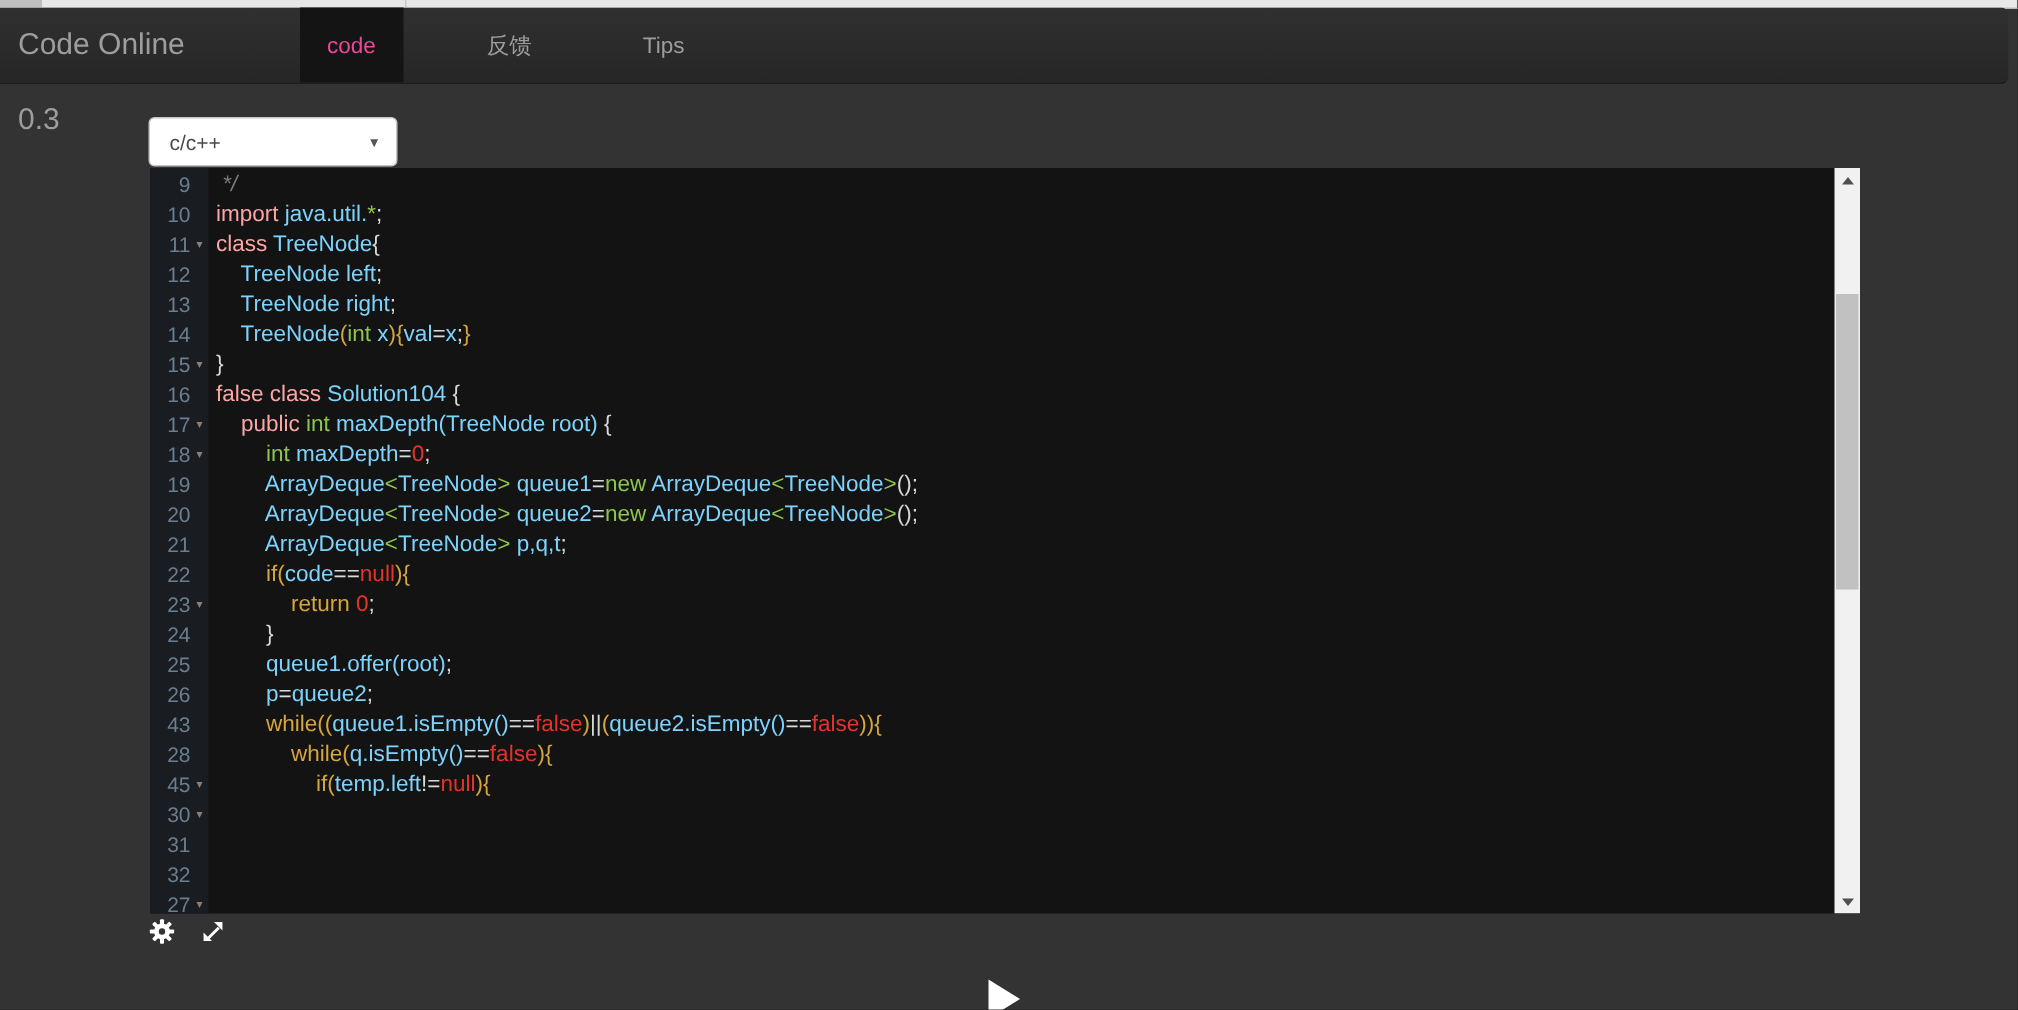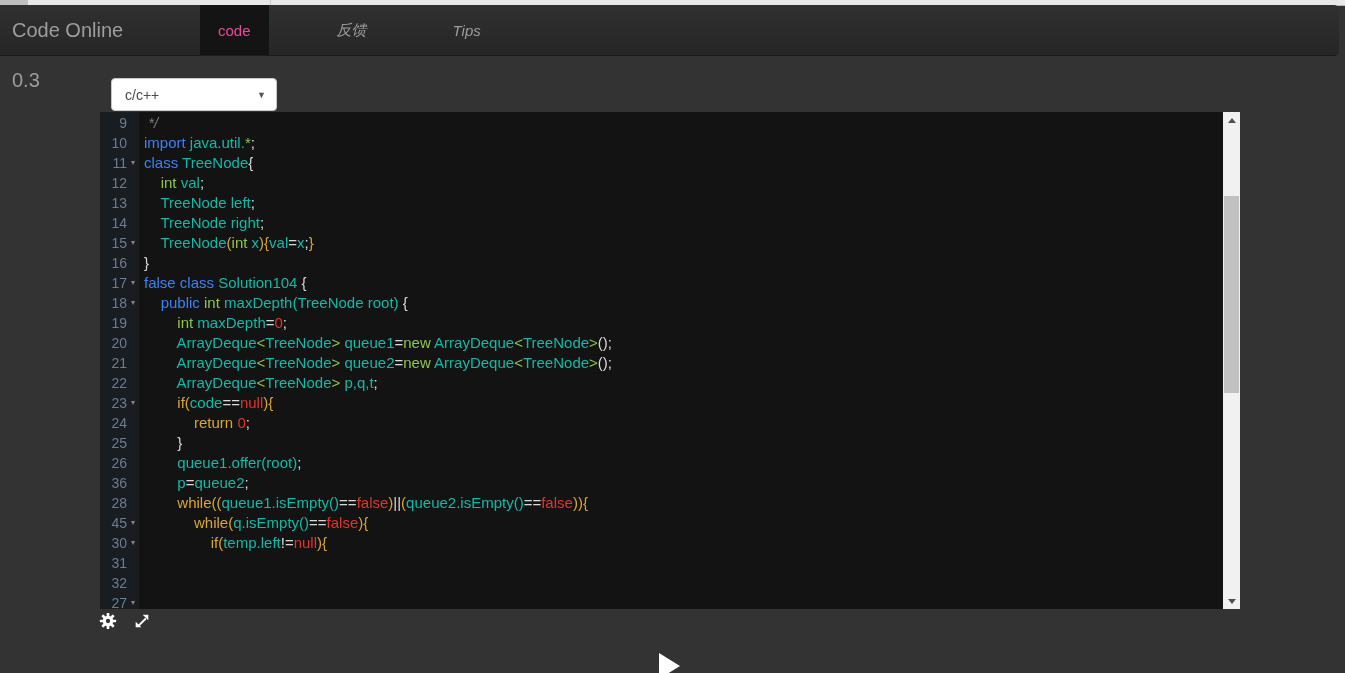--- a/index.html
+++ b/index.html
@@ -13,44 +13,44 @@
   .top-strip .seg-left { position:absolute; left:0; top:0; width:28px; height:5px; background:#bfbfbf; }
   .top-strip .seg-div  { position:absolute; left:270px; top:0; width:1px; height:5px; background:#c7c7c7; }
 
   
   .navbar { position:absolute; left:0; top:5px; width:1339px; height:50px;
     background:linear-gradient(#303030,#262626); border-radius:0 5px 5px 0;
     border-bottom:1px solid #1c1c1c; display:flex; align-items:stretch;gap:36px; }
   .brand { color:#9d9d9d; font-size:20px; line-height:50px; padding:0 20px 0 12px; width:132px; }
   .tab { display:flex; align-items:center; padding:0 18px; color:#9d9d9d; font-size:15px; cursor:pointer; }
   .tab.active { background:#141414; color:#ec4899; }
-  .tab + .tab { margin-left:14px;font-style:italic; }
+  .tab + .tab { margin-left:2px; }
 
   
   .lang-select { position:absolute; left:99px; top:78px; width:166px; height:33px;
     background:#ffffff; border:1px solid #c8c8c8; border-radius:4px;
     display:flex; align-items:center; justify-content:space-between;
-    padding:0 10px 0 13px; box-sizing:border-box; font-size:14px; color:#4a4a4a; cursor:pointer;margin-left:12px; }
+    padding:0 10px 0 13px; box-sizing:border-box; font-size:14px; color:#4a4a4a; cursor:pointer; }
   .lang-select .caret { font-size:9px; color:#555555; }
 
   
   .editor { position:absolute; left:100px; top:112px; width:1140px; height:497px;
     background:#131313; display:flex; overflow:hidden; font-size:15px; line-height:20px; }
   .gutter { width:39px; background:#191d22; padding-top:1px; flex:none; }
   .gut-row { height:20px; display:flex; justify-content:flex-end; align-items:center; }
   .lnum { color:#6b7e8f; font-size:14px; }
   .fold { width:12px; text-align:center; color:#8d7f74; font-size:8px; }
   .code-col { flex:1; padding:1px 0 0 5px; overflow:hidden; }
   .code-row { height:20px; white-space:pre; }
   .code-row span { white-space:pre; }
   .tk-com { color:#7b7b7b; font-style:italic; }
-  .tk-kb  { color:#3b82f6; }
+  .tk-kb  { color:#fca5a5; }
   .tk-kg  { color:#8dc54f; }
   .tk-kd  { color:#d6a53c; }
-  .tk-id  { color:#14b8a6; }
+  .tk-id  { color:#7dd3fc; }
   .tk-lit { color:#e5332b; }
   .tk-pun { color:#d8d8d8; }
 
   
   .scrollbar { position:absolute; right:0; top:0; width:17px; height:497px; background:#f1f1f1; }
   .sb-btn { position:absolute; left:0; width:17px; height:16px; display:flex; align-items:center; justify-content:center; cursor:pointer; }
   .sb-up { top:0; } .sb-down { bottom:0; }
   .tri-up { width:0; height:0; border-left:4px solid transparent; border-right:4px solid transparent; border-bottom:5px solid #505050; }
   .tri-down { width:0; height:0; border-left:4px solid transparent; border-right:4px solid transparent; border-top:5px solid #505050; }
   .sb-thumb { position:absolute; left:1px; top:84px; width:15px; height:197px; background:#c1c1c1; cursor:pointer; }
@@ -150,21 +150,21 @@
       </div>
       <div class="gut-row">
         <span class="lnum">25</span>
         <span class="fold"></span>
       </div>
       <div class="gut-row">
         <span class="lnum">26</span>
         <span class="fold"></span>
       </div>
       <div class="gut-row">
-        <span class="lnum">36</span>
+        <span class="lnum">43</span>
         <span class="fold"></span>
       </div>
       <div class="gut-row">
         <span class="lnum">28</span>
         <span class="fold"></span>
       </div>
       <div class="gut-row">
         <span class="lnum">45</span>
         <span class="fold">▾</span>
       </div>
@@ -182,21 +182,20 @@
       </div>
       <div class="gut-row">
         <span class="lnum">27</span>
         <span class="fold">▾</span>
       </div>
     </div>
   <div class="code-col">
       <div class="code-row"><span class="tk-com"> */</span></div>
       <div class="code-row"><span class="tk-kb">import </span><span class="tk-id">java.util.</span><span class="tk-kg">*</span><span class="tk-pun">;</span></div>
       <div class="code-row"><span class="tk-kb">class </span><span class="tk-id">TreeNode</span><span class="tk-pun">{</span></div>
-      <div class="code-row"><span class="tk-pun">    </span><span class="tk-kg">int </span><span class="tk-id">val</span><span class="tk-pun">;</span></div>
       <div class="code-row"><span class="tk-id">    TreeNode left</span><span class="tk-pun">;</span></div>
       <div class="code-row"><span class="tk-id">    TreeNode right</span><span class="tk-pun">;</span></div>
       <div class="code-row"><span class="tk-id">    TreeNode</span><span class="tk-kd">(</span><span class="tk-kg">int </span><span class="tk-id">x</span><span class="tk-kd">){</span><span class="tk-id">val</span><span class="tk-pun">=</span><span class="tk-id">x</span><span class="tk-pun">;</span><span class="tk-kd">}</span></div>
       <div class="code-row"><span class="tk-pun">}</span></div>
       <div class="code-row"><span class="tk-kb">false class </span><span class="tk-id">Solution104 </span><span class="tk-pun">{</span></div>
       <div class="code-row"><span class="tk-pun">    </span><span class="tk-kb">public </span><span class="tk-kg">int </span><span class="tk-id">maxDepth(TreeNode root)</span><span class="tk-pun"> {</span></div>
       <div class="code-row"><span class="tk-pun">        </span><span class="tk-kg">int </span><span class="tk-id">maxDepth</span><span class="tk-pun">=</span><span class="tk-lit">0</span><span class="tk-pun">;</span></div>
       <div class="code-row"><span class="tk-id">        ArrayDeque</span><span class="tk-kg">&lt;</span><span class="tk-id">TreeNode</span><span class="tk-kg">&gt; </span><span class="tk-id">queue1</span><span class="tk-pun">=</span><span class="tk-kg">new </span><span class="tk-id">ArrayDeque</span><span class="tk-kg">&lt;</span><span class="tk-id">TreeNode</span><span class="tk-kg">&gt;</span><span class="tk-pun">();</span></div>
       <div class="code-row"><span class="tk-id">        ArrayDeque</span><span class="tk-kg">&lt;</span><span class="tk-id">TreeNode</span><span class="tk-kg">&gt; </span><span class="tk-id">queue2</span><span class="tk-pun">=</span><span class="tk-kg">new </span><span class="tk-id">ArrayDeque</span><span class="tk-kg">&lt;</span><span class="tk-id">TreeNode</span><span class="tk-kg">&gt;</span><span class="tk-pun">();</span></div>
       <div class="code-row"><span class="tk-id">        ArrayDeque</span><span class="tk-kg">&lt;</span><span class="tk-id">TreeNode</span><span class="tk-kg">&gt; </span><span class="tk-id">p,q,t</span><span class="tk-pun">;</span></div>

